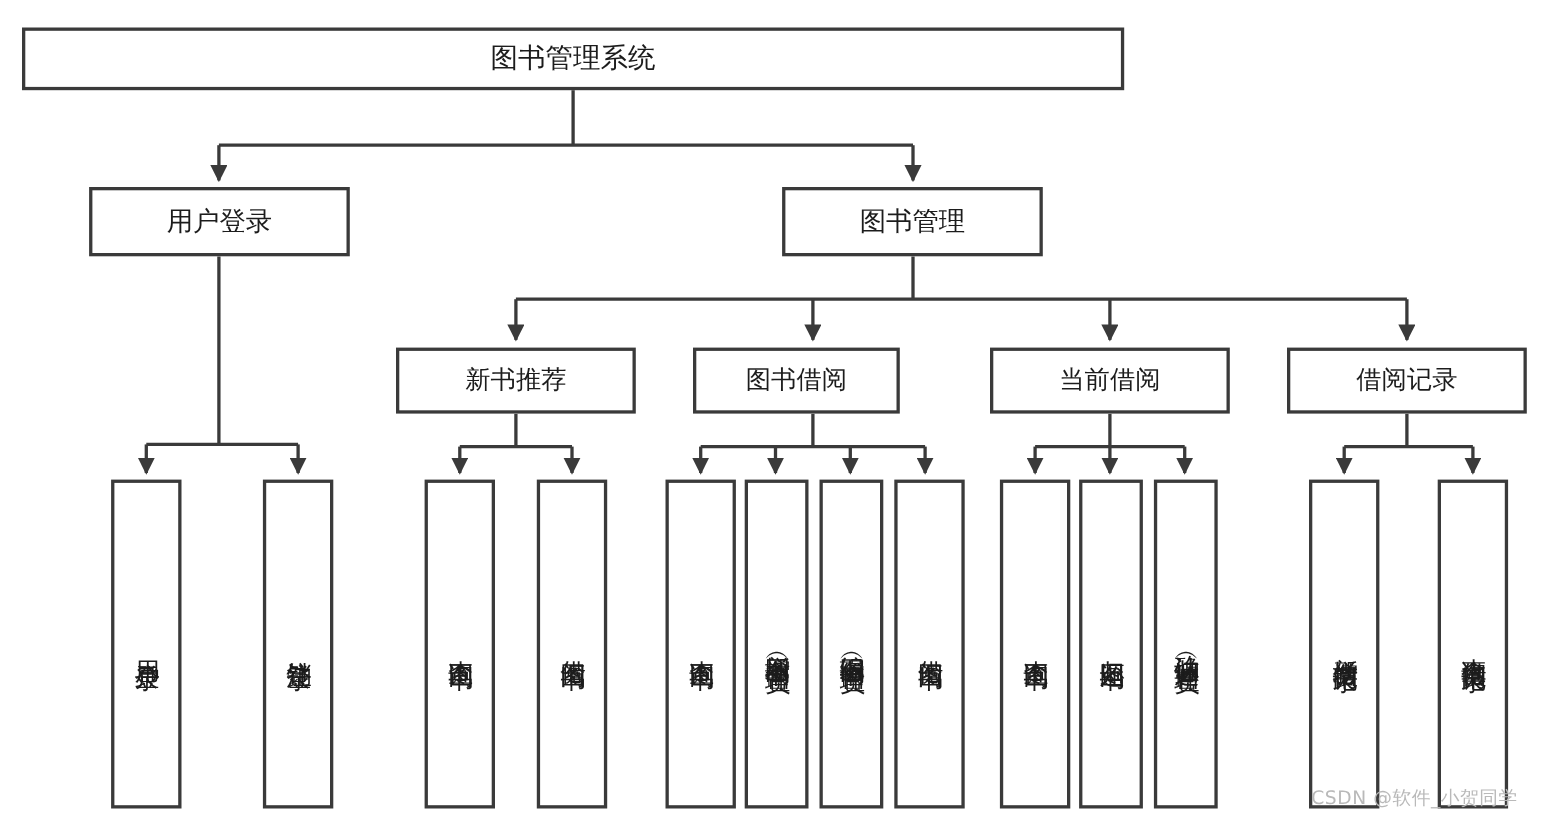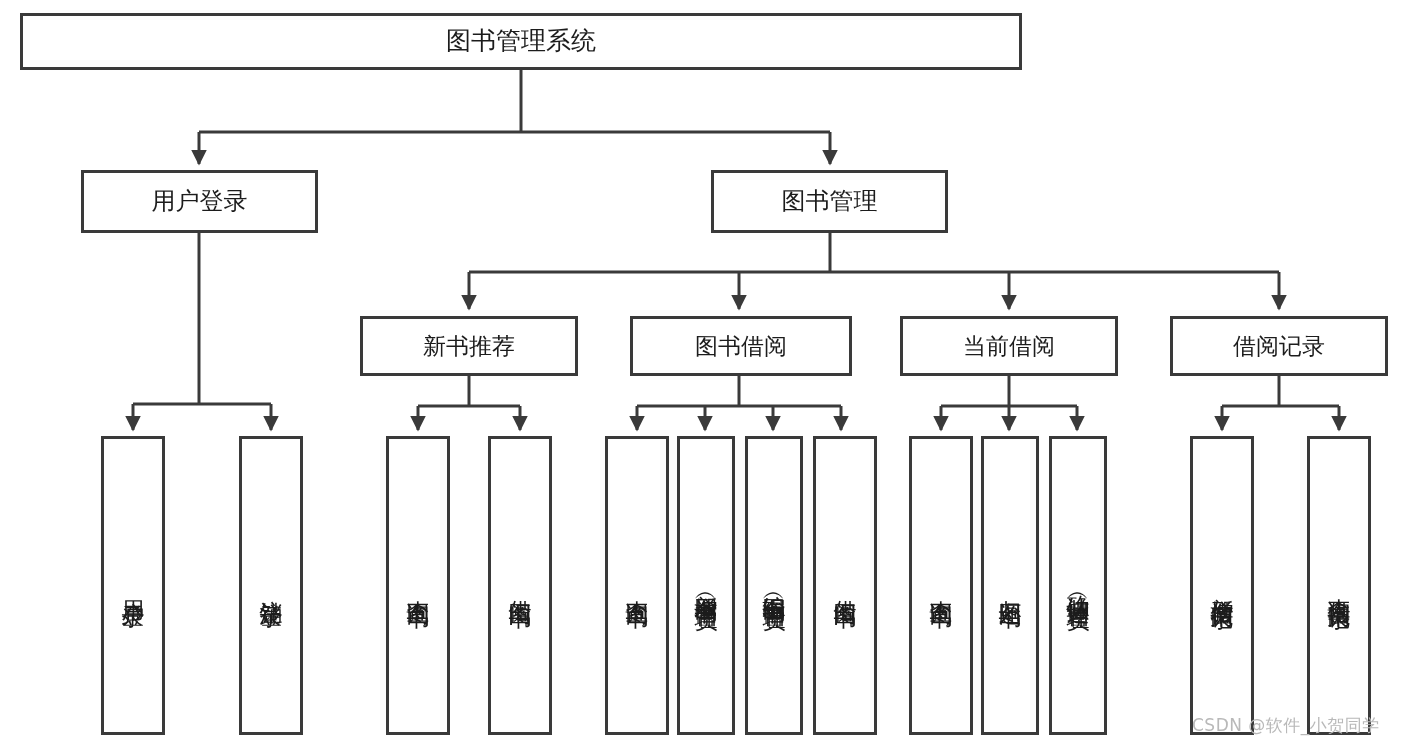--- a/index.html
+++ b/index.html
@@ -118,35 +118,35 @@
       <path d="M 1009 406 L 1009 430" marker-end="url(#arrow)"></path>
       <path d="M 1077 406 L 1077 430" marker-end="url(#arrow)"></path>
 
       <path d="M 1279 376 L 1279 406"></path>
       <path d="M 1222 406 L 1339 406"></path>
       <path d="M 1222 406 L 1222 430" marker-end="url(#arrow)"></path>
       <path d="M 1339 406 L 1339 430" marker-end="url(#arrow)"></path>
     </g>
   </svg>
 
-  <div class="node root" style="left:20px; top:13px; width:1002px; height:57px;">
+  <div class="node root" style="left:20px; top:25px; width:1002px; height:57px;">
     <span class="label">图书管理系统</span>
   </div>
 
   <div class="node lvl2" style="left:81px; top:170px; width:237px; height:63px;">
     <span class="label">用户登录</span>
   </div>
   <div class="node lvl3" style="left:360px; top:316px; width:218px; height:60px;">
     <span class="label">新书推荐</span>
   </div>
 
   <div class="node lvl2" style="left:711px; top:170px; width:237px; height:63px;">
     <span class="label">图书管理</span>
   </div>
-  <div class="node lvl3" style="left:630px; top:316px; width:222px; height:60px;">
+  <div class="node lvl3" style="left:630px; top:316px; width:188px; height:60px;">
     <span class="label">图书借阅</span>
   </div>
   <div class="node lvl3" style="left:900px; top:316px; width:218px; height:60px;">
     <span class="label">当前借阅</span>
   </div>
   <div class="node lvl3" style="left:1170px; top:316px; width:218px; height:60px;justify-content:center;">
     <span class="label">借阅记录</span>
   </div>
 
   <div class="node leaf" style="left:101px; top:436px; width:64px; height:299px;">

